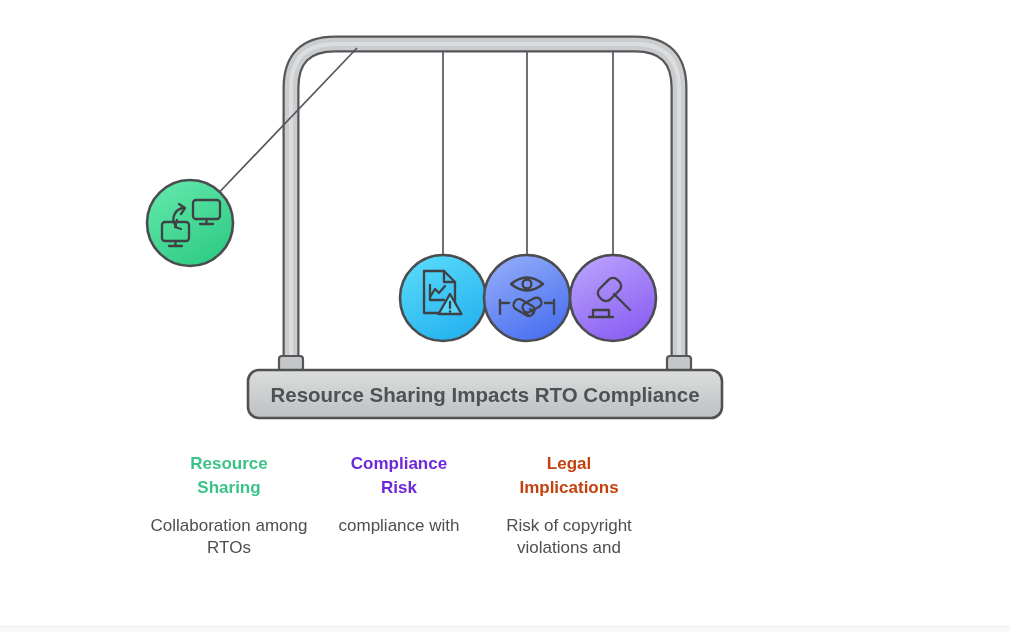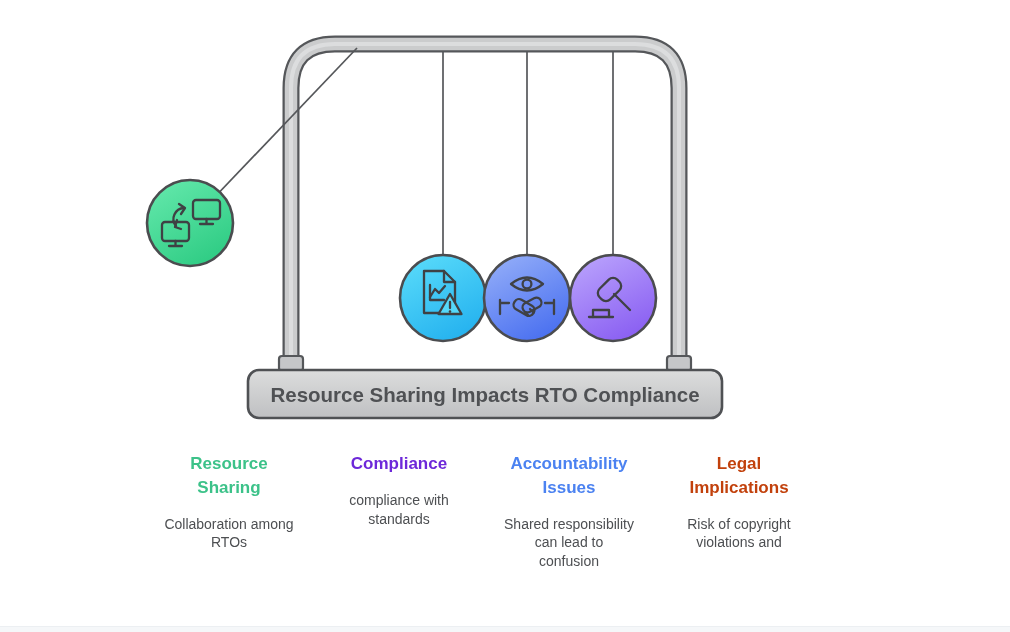--- a/index.html
+++ b/index.html
@@ -15,21 +15,21 @@
   }
   .col{width:170px;text-align:center;}
   .heading{
     font-size:17px;font-weight:700;line-height:1.4;margin:0 auto;
   }
   .c1 .heading{color:#3cc289;}
   .c2 .heading{color:#6d28d9;}
   .c3 .heading{color:#4b82f1;}
   .c4 .heading{color:#c2410c;}
   .desc{
-    font-size:14px;line-height:1.34;color:#4d4f52;margin:15px auto 0;
+    font-size:17px;line-height:1.34;color:#4d4f52;margin:15px auto 0;
   }
   .footer-strip{
     position:absolute;left:0;bottom:0;width:1010px;height:5px;
     background:#f5f7f9;border-top:1px solid #eceff2;
   }
   svg .icon-stroke{fill:none;stroke:#3f4144;stroke-width:2.3;stroke-linecap:round;stroke-linejoin:round;}
   svg text.base-label{
     font-family:"Liberation Sans", sans-serif;
     font-size:20.5px;font-weight:700;fill:#4f5154;
   }
@@ -145,35 +145,24 @@
       <div>Sharing</div>
     </div>
     <div class="desc">
       <div>Collaboration among</div>
       <div>RTOs</div>
     </div>
   </div>
   <div class="col c2">
     <div class="heading">
       <div>Compliance</div>
+      <div>Risk</div>
     </div>
     <div class="desc">
       <div>compliance with</div>
-      <div>standards</div>
-    </div>
-  </div>
-  <div class="col c3">
-    <div class="heading">
-      <div>Accountability</div>
-      <div>Issues</div>
-    </div>
-    <div class="desc">
-      <div>Shared responsibility</div>
-      <div>can lead to</div>
-      <div>confusion</div>
     </div>
   </div>
   <div class="col c4">
     <div class="heading">
       <div>Legal</div>
       <div>Implications</div>
     </div>
     <div class="desc">
       <div>Risk of copyright</div>
       <div>violations and</div>

